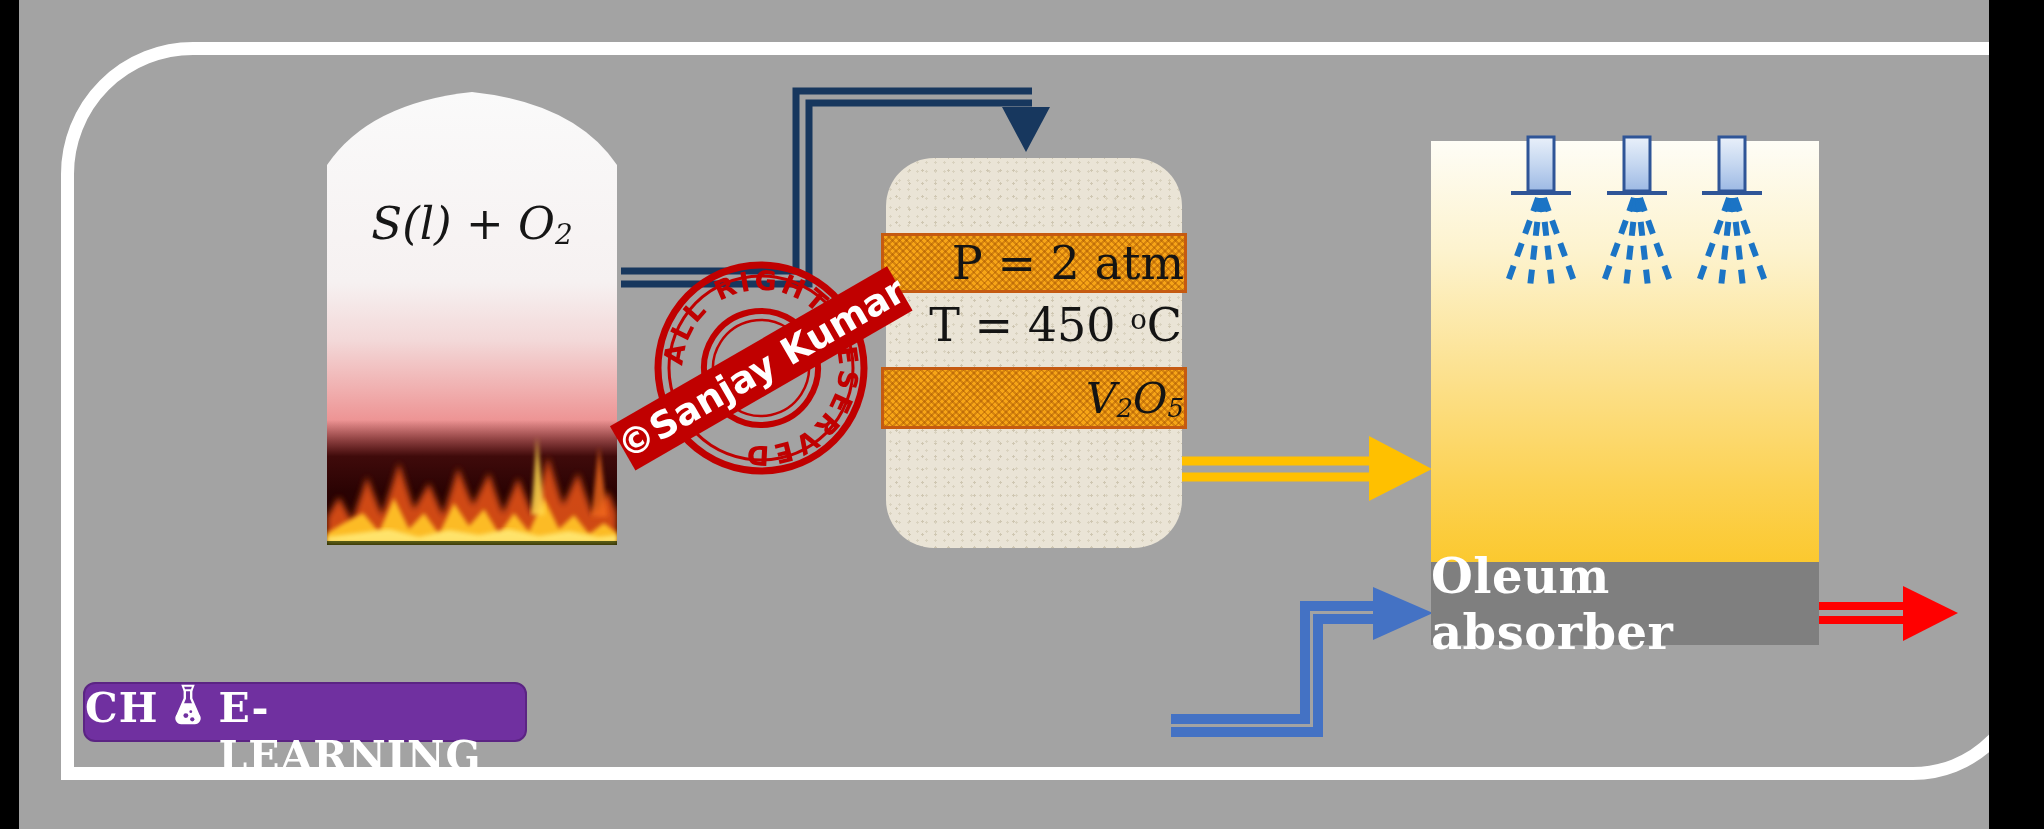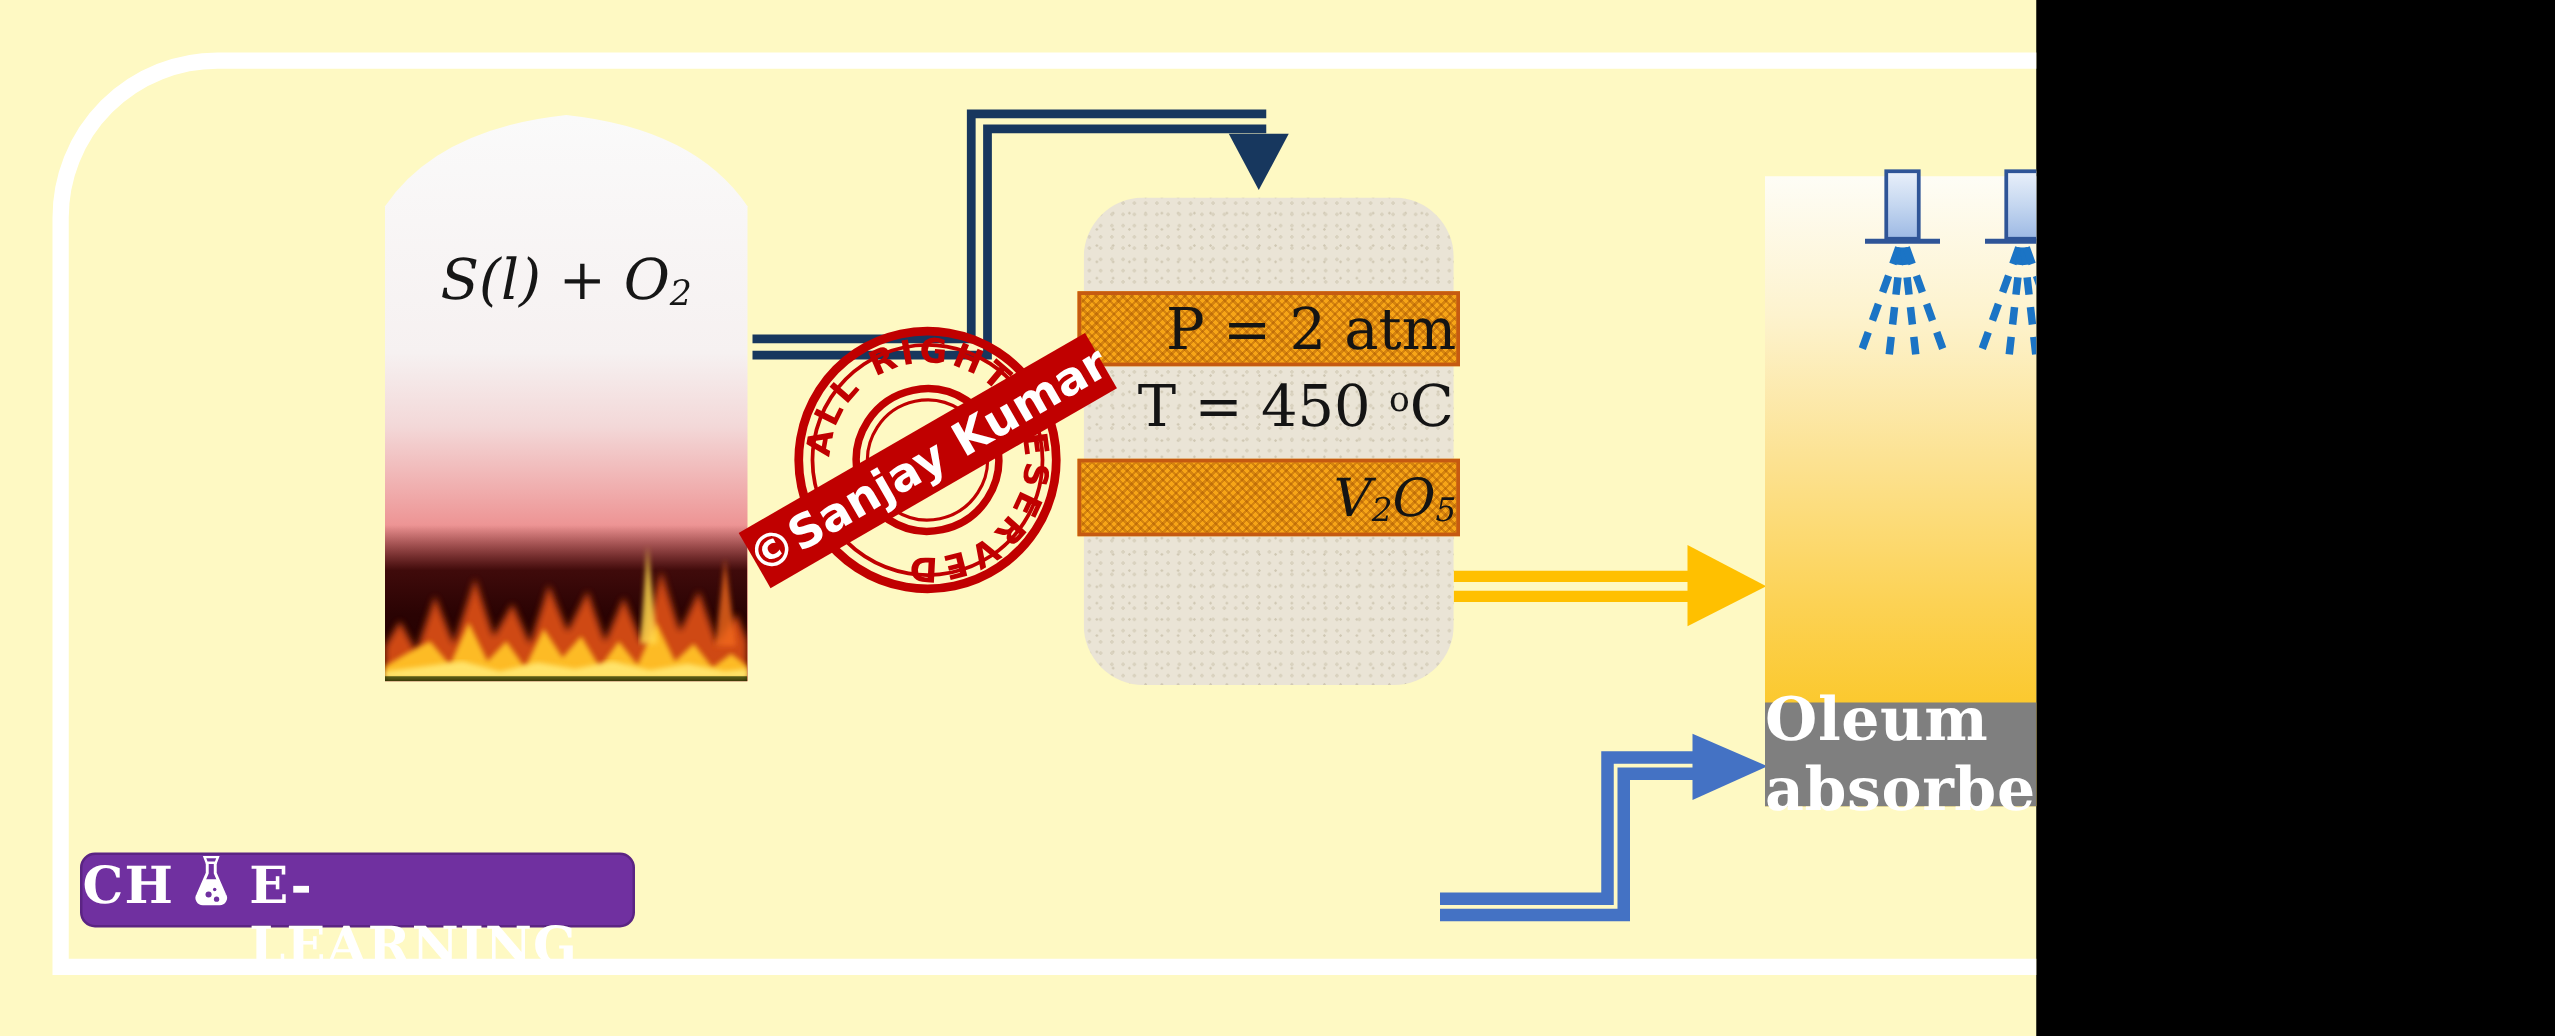--- a/index.html
+++ b/index.html
@@ -1,17 +1,17 @@
 <!DOCTYPE html>
 <html><head>
 <meta charset="utf-8">
 <style>
   html,body{margin:0;padding:0;background:#000;}
-  .canvas{position:relative;width:1629px;height:829px;background:#fef9c3;overflow:hidden;
-          font-family:"DejaVu Serif","Liberation Serif",serif;}
+  .canvas{position:relative;width:1970px;height:829px;background:#a3a3a3;overflow:hidden;
+          font-family:"DejaVu Serif","Liberation Serif",serif;margin-left:19px;}
 
   
   .frame{position:absolute;left:42px;top:42px;width:1970px;height:738px;
          border:13px solid #ffffff;border-radius:132px 0 118px 0;box-sizing:border-box;}
 
   
   .burner-svg{position:absolute;left:300px;top:85px;width:306px;height:465px;z-index:3;}
   .burner-text{position:absolute;left:300px;top:196px;width:306px;z-index:4;text-align:center;
                font-style:italic;font-size:45px;color:#161616;line-height:55px;}
 

